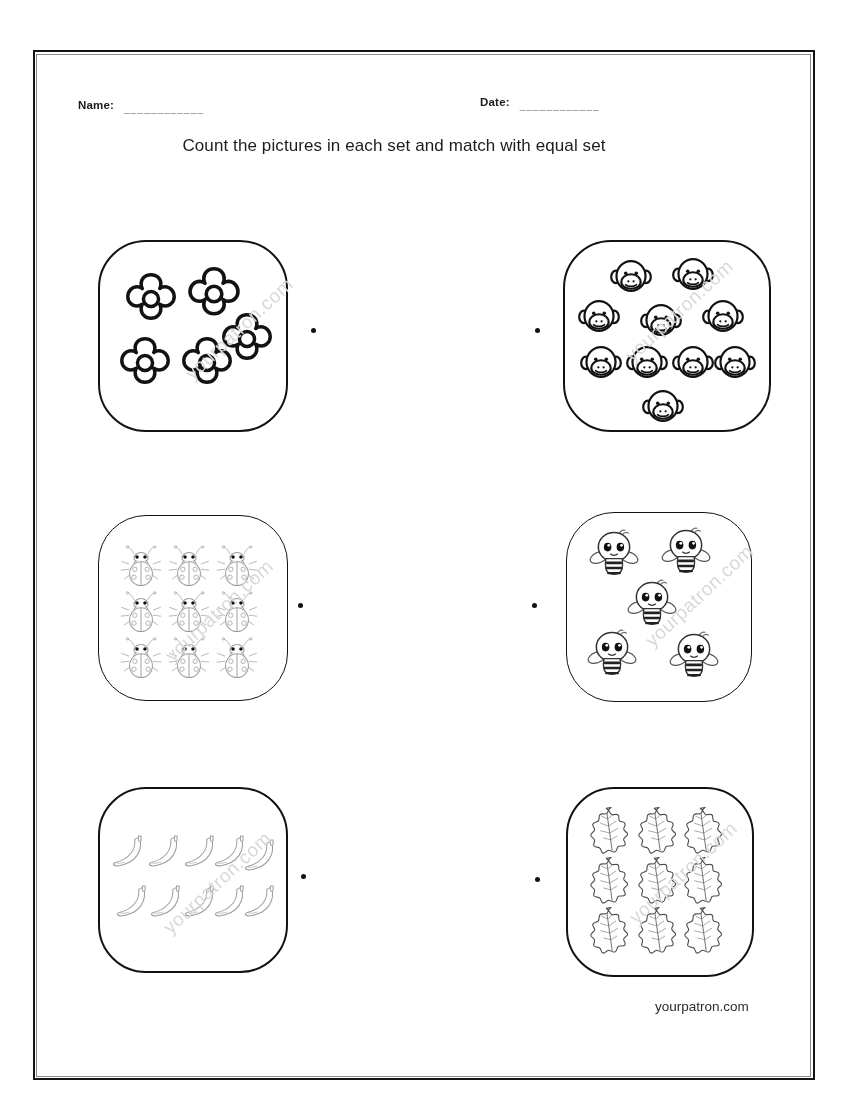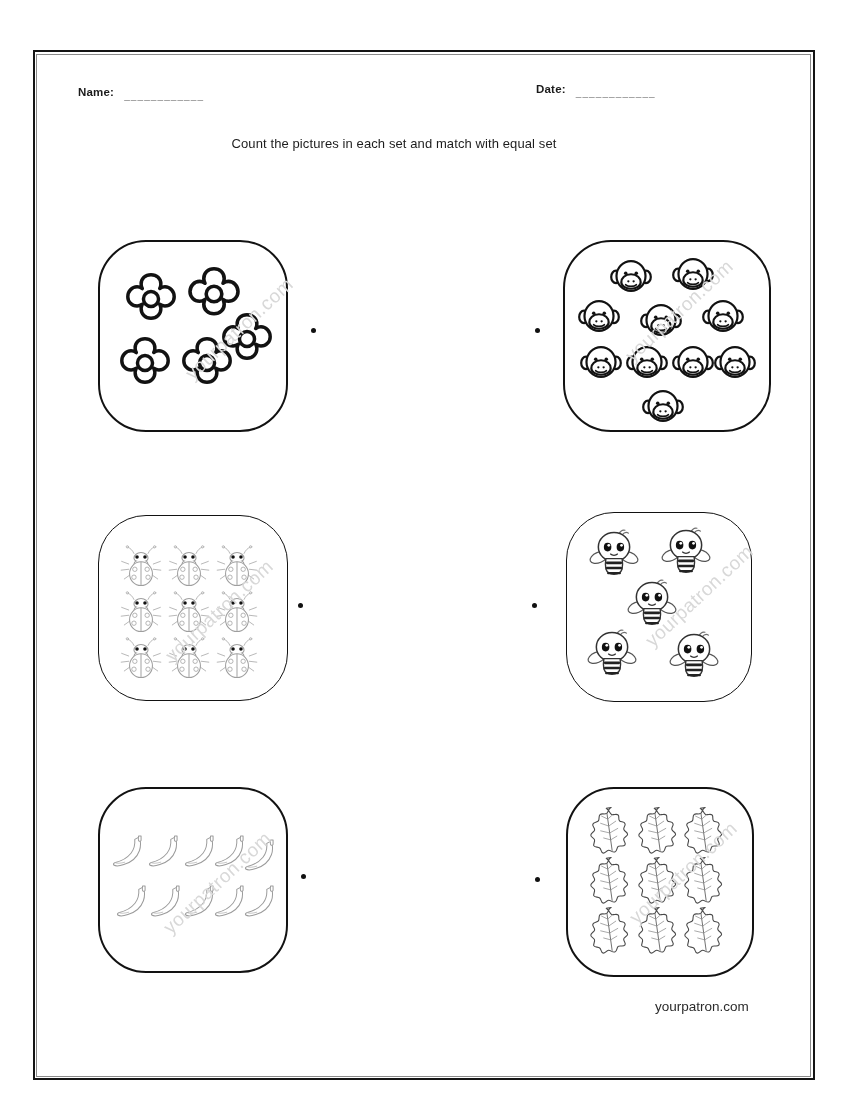--- a/index.html
+++ b/index.html
@@ -45,44 +45,45 @@
   }
 
   
   .name-block {
     position: absolute;
     display: flex;
     align-items: baseline;
     gap: 10px;
   }
   #name-block { left: 78px; top: 86px; }
-  #date-block { left: 536px; top: 83px; }
+  #date-block { left: 480px; top: 83px; }
 
   .field-label {
     font-size: 11.5px;
     font-weight: 700;
     color: #1b1b1b;
     letter-spacing: .2px;
+    margin-top: 13px;
   }
   .field-line {
     font-size: 10px;
     font-weight: 700;
     color: #2b2b2b;
     letter-spacing: 1.1px;
     position: relative;
     top: 3px;
   }
 
   #worksheet-title {
     position: absolute;
     left: 0;
     top: 136px;
     width: 788px;
     text-align: center;
-    font-size: 13px;
+    font-size: 17px;
     color: #1d1d1d;
     letter-spacing: .1px;
   }
 
   
   .set-box {
     position: absolute;
     box-sizing: border-box;
     border: 2.2px solid #121212;
     border-radius: 48px;

